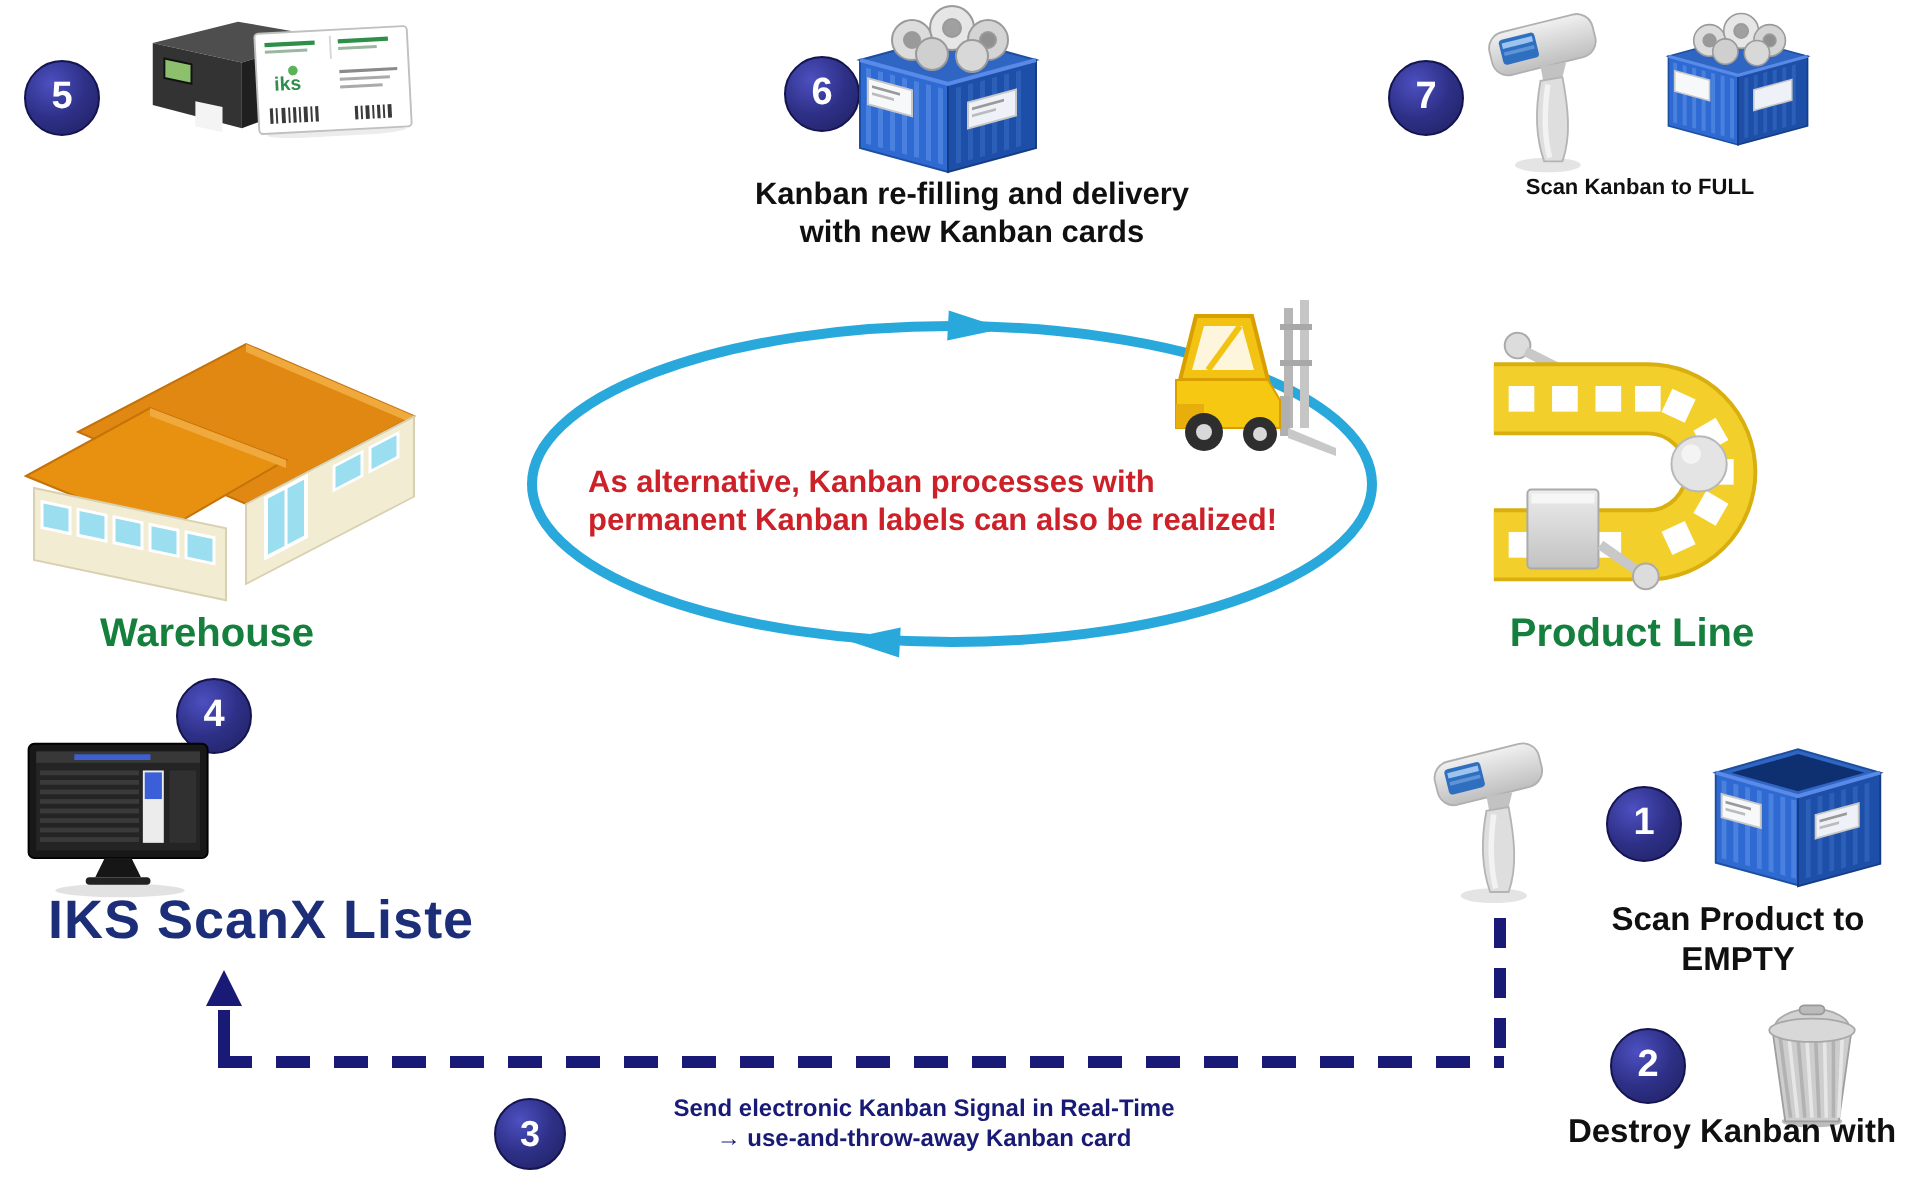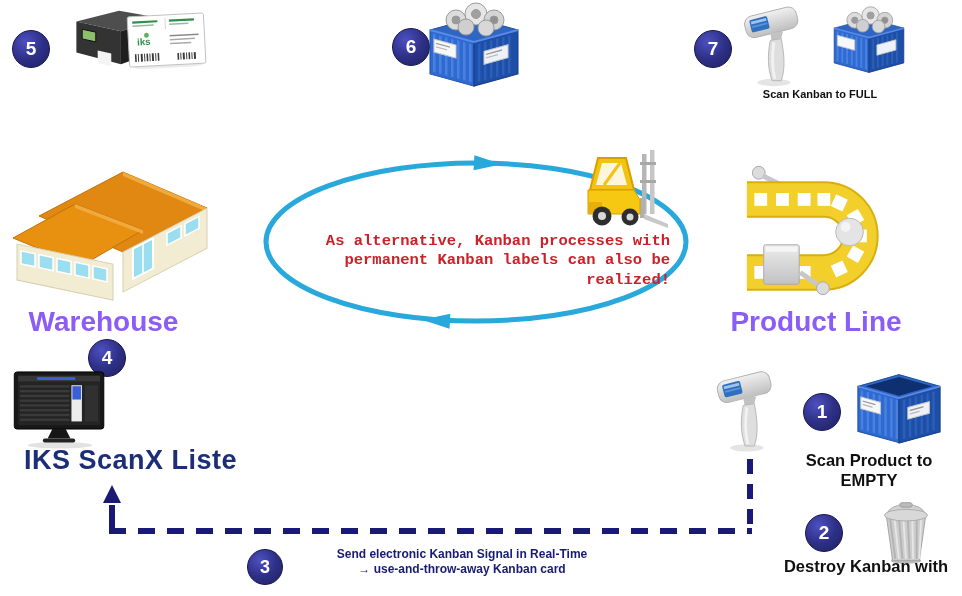--- a/index.html
+++ b/index.html
@@ -13,28 +13,28 @@
     background:radial-gradient(circle at 35% 30%, #4d50c0 0%, #2e3087 50%, #1e2060 100%);
     border:1px solid #141550;color:#ffffff;display:flex;align-items:center;justify-content:center;
     font-size:19px;font-weight:bold;
   }
   .step-label{
     position:absolute;font-weight:bold;color:#101010;text-align:center;
     white-space:pre-line;line-height:1.22;font-size:15.5px;
   }
   .step-label.navy{color:#181a75;}
   .loc-label{
-    position:absolute;font-weight:bold;color:#8b5cf6;font-size:28px;text-align:center;
+    position:absolute;font-weight:bold;color:#15803d;font-size:20px;text-align:center;
   }
   .scanlist-label{
     position:absolute;font-weight:bold;color:#1c2e78;font-size:27px;letter-spacing:.5px;
   }
   .cycle-note{
-    position:absolute;font-weight:bold;color:#cc2128;font-size:15.5px;text-align:right;
-    white-space:pre-line;line-height:1.25;font-family:Liberation Mono, monospace;
+    position:absolute;font-weight:bold;color:#cc2128;font-size:15.5px;text-align:left;
+    white-space:pre-line;line-height:1.25;
   }
   svg{display:block;}
 </style>
 </head>
 <body>
 
 <div id="stage">
 
   <svg class="abs" style="left:0;top:0" width="962" height="596" viewBox="0 0 962 596">
     <line x1="109" y1="531" x2="752" y2="531" stroke="#181a75" stroke-width="6" stroke-dasharray="17 12"></line>
@@ -152,20 +152,22 @@
           <rect x="22" y="3" width="2.5" height="38"></rect>
         <rect x="28" y="3" width="2.5" height="38"></rect>
           <rect x="34" y="3" width="2.5" height="38"></rect>
         </g>
       <rect x="10" y="12" width="24" height="13" fill="#eef2f8" stroke="#c8c8c8"></rect>
       <rect x="12" y="15" width="16" height="1.4" fill="#999"></rect>
         <rect x="12" y="18.5" width="12" height="1.4" fill="#bbb"></rect>
     </g>
     <polyline points="8,28 52,40 96,28" fill="none" stroke="#5a8ae8" stroke-width="2"></polyline>
   </svg>
+  <div class="step-label" style="left:366px;top:89px;width:240px">Kanban re-filling and delivery
+with new Kanban cards</div>
 
   <div class="step-circle" style="left:694px;top:30px">
     <span>7</span>
   </div>
   <svg class="abs" style="left:734px;top:2px" width="78" height="86" viewBox="0 0 78 94">
     <defs>
       <linearGradient id="scanbody" x1="0" y1="0" x2="0" y2="1">
         <stop offset="0" stop-color="#f0f0f0"></stop>
           <stop offset="1" stop-color="#bfbfbf"></stop>
       </linearGradient>

